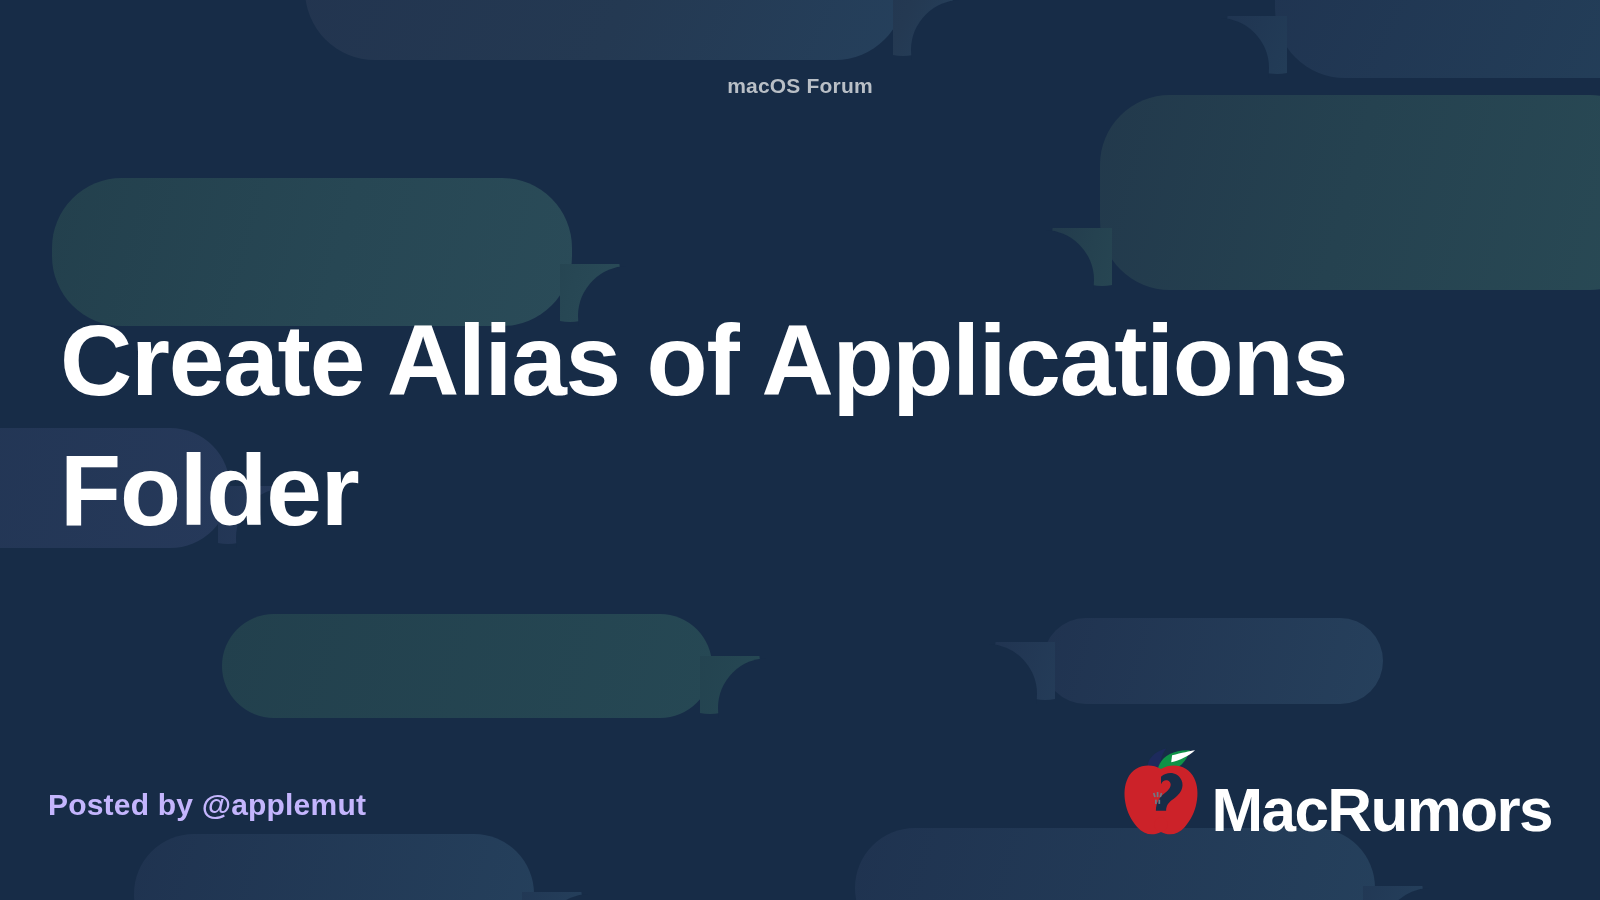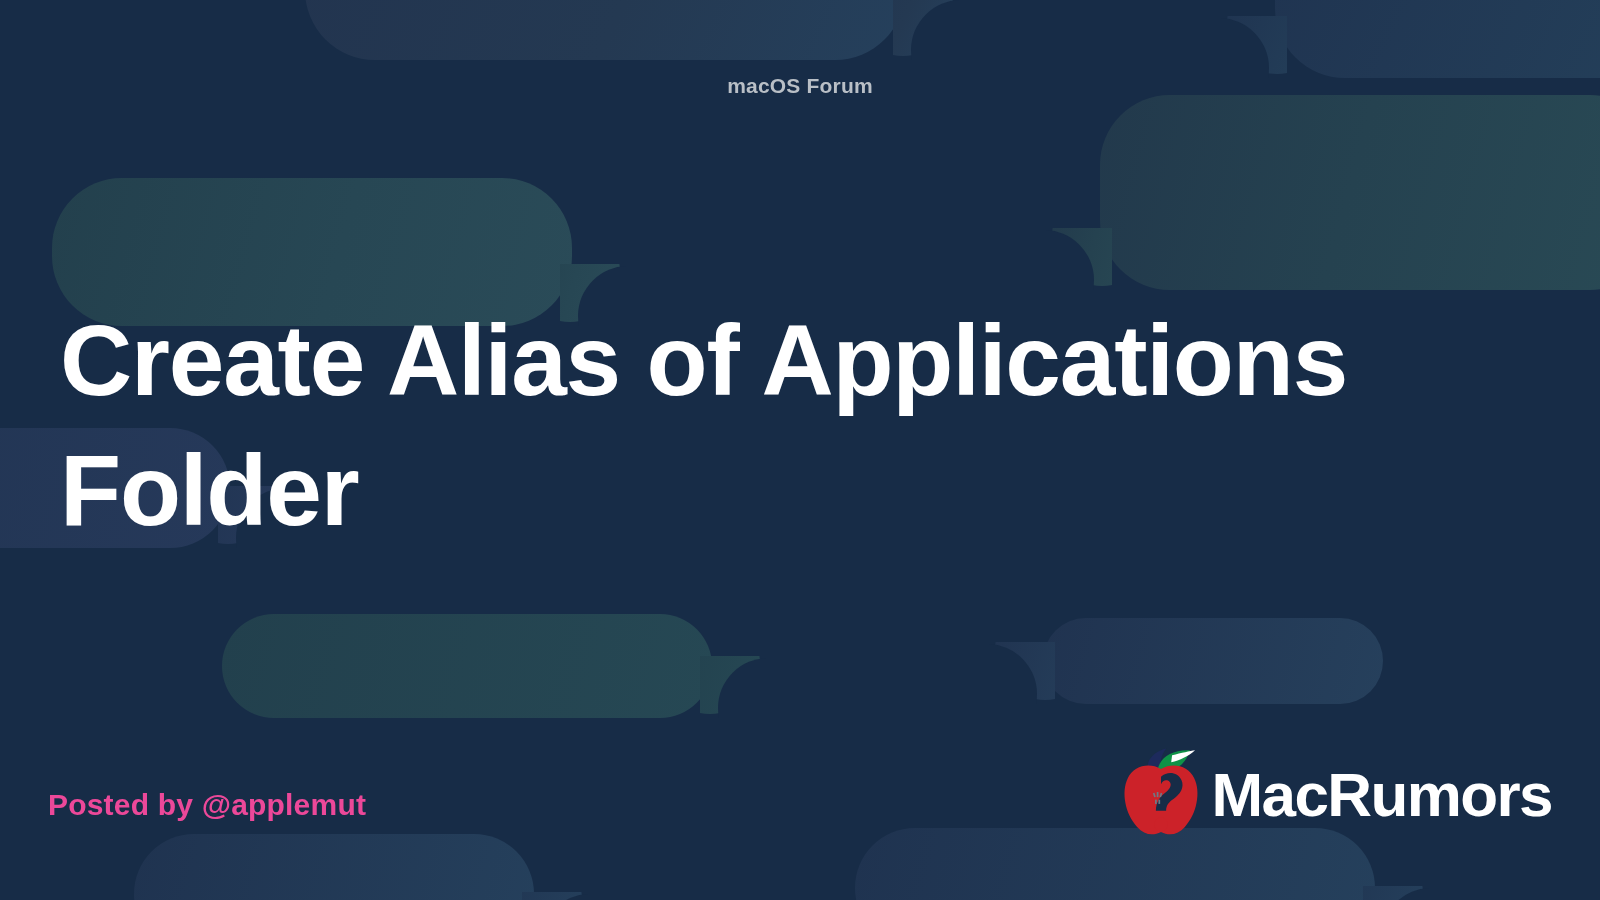--- a/index.html
+++ b/index.html
@@ -125,29 +125,29 @@
     line-height:1.30;
     font-weight:bold;
     letter-spacing:-1.2px;
   }
 
   .posted-by{
     position:absolute;
     left:48px; bottom:78px;
     font-size:30px;
     font-weight:bold;
-    color:#ec4899;
+    color:#c4b5fd;
     letter-spacing:.2px;
   }
 
   .brand{
     position:absolute;
     right:48px; bottom:62px;
     display:flex;
-    align-items:center;
+    align-items:flex-end;
     gap:8px;
   }
   .brand-mark{ width:86px; height:92px; display:block; }
   .brand-text{
     color:#ffffff;
     font-size:62px;
     font-weight:bold;
     letter-spacing:-1.6px;
     line-height:1;
     position:relative;

